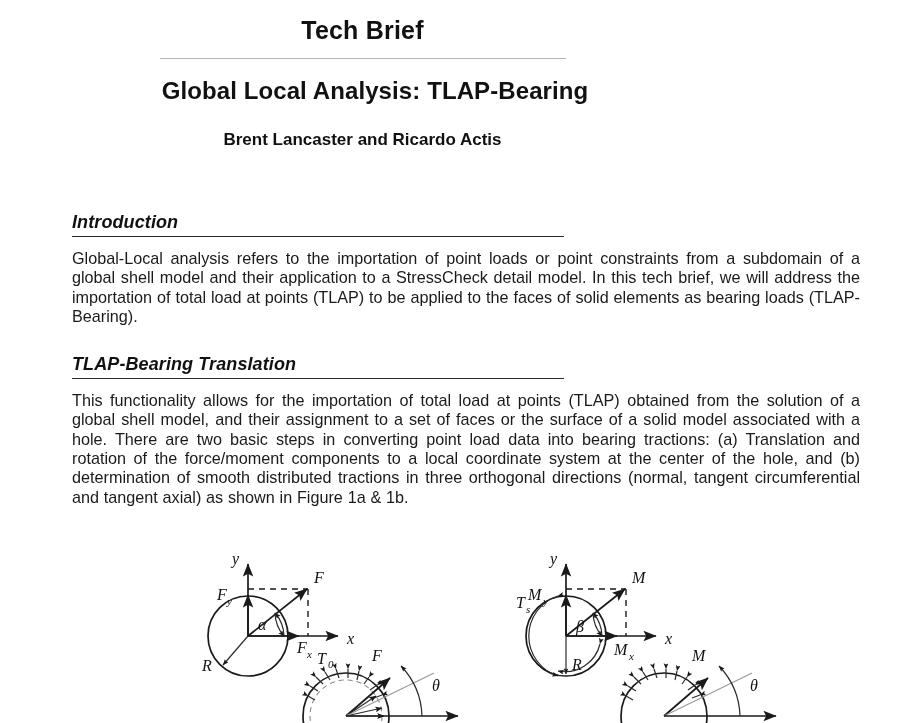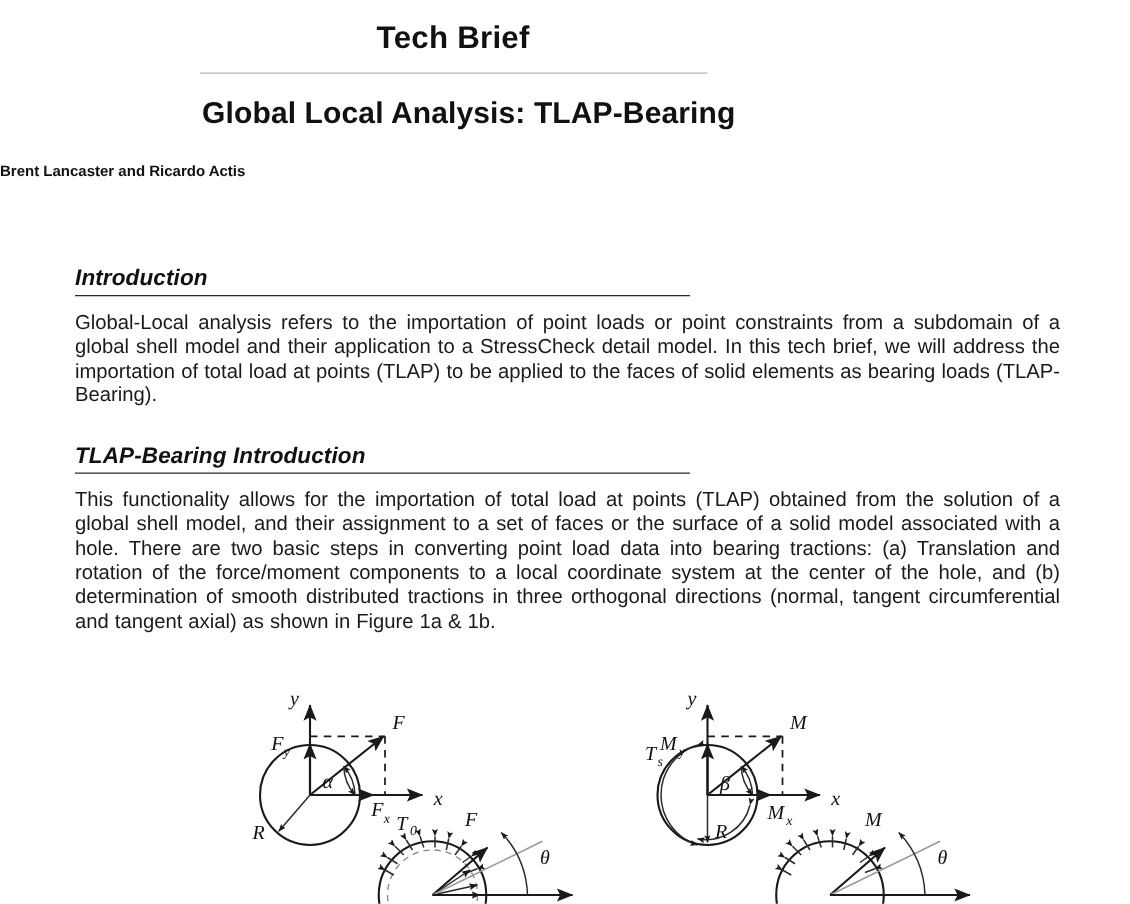--- a/index.html
+++ b/index.html
@@ -44,38 +44,39 @@
     text-align: center;
     font-size: 24px;
     font-weight: bold;
     color: #111111;
     margin-top: 18px;
     letter-spacing: .1px;
     margin-left: 25px;
   }
 
   .doc-authors {
-    font-size: 12px;
+    text-align: center;
+    font-size: 17px;
     font-weight: bold;
     color: #111111;
     margin-top: 25px;
   }
 
   .doc-date {
     text-align: center;
     font-size: 16px;
     font-weight: normal;
     color: #1a1a1a;
     margin-top: 9px;
   }
 
   
   .content {
     position: absolute;
-    left: 60px;
+    left: 72px;
     top: 212px;
     width: 788px;
   }
 
   .section-heading {
     font-size: 18px;
     font-weight: bold;
     font-style: italic;
     color: #111111;
     border-bottom: 1.6px solid #2b2b2b;
@@ -164,21 +165,21 @@
 
   <div class="doc-title">Tech Brief</div>
   <div class="title-rule"></div>
   <div class="doc-subtitle">Global Local Analysis: TLAP-Bearing</div>
   <div class="doc-authors">Brent Lancaster and Ricardo Actis</div>
 
   <div class="content">
     <div class="section-heading">Introduction</div>
     <p class="body-text">Global-Local analysis refers to the importation of point loads or point constraints from a subdomain of a global shell model and their application to a StressCheck detail model.  In this tech brief, we will address the importation of total load at points (TLAP) to be applied to the faces of solid elements as bearing loads (TLAP-Bearing).</p>
 
-    <div class="section-heading second">TLAP-Bearing Introduction</div>
+    <div class="section-heading second">TLAP-Bearing Translation</div>
     <p class="body-text">This functionality allows for the importation of total load at points (TLAP) obtained from the solution of a global shell model, and their assignment to a set of faces or the surface of a solid model associated with a hole. There are two basic steps in converting point load data into bearing tractions: (a) Translation and rotation of the force/moment components to a local coordinate system at the center of the hole, and (b) determination of smooth distributed tractions in three orthogonal directions (normal, tangent circumferential and tangent axial) as shown in Figure 1a &amp; 1b.</p>
   </div>
 
   <div class="figures">
 
     <div class="figure figure-a">
       <svg width="290" height="175" viewBox="0 0 290 175">
         <defs>
           <marker id="ahA" markerWidth="9" markerHeight="9" refX="7.4" refY="3.1" orient="auto">
             <path d="M0,0 L7.8,3.1 L0,6.2 L1.6,3.1 Z" fill="#1a1a1a"></path>

